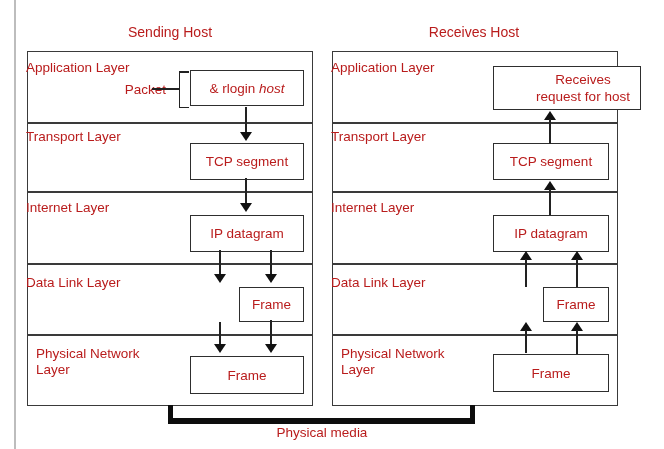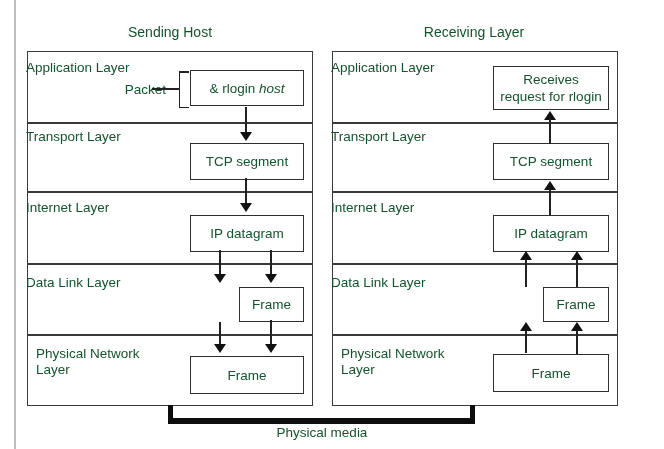--- a/index.html
+++ b/index.html
@@ -1,47 +1,47 @@
 <!DOCTYPE html>
 <html><head>
 <meta charset="utf-8">
 <style>
   html,body{margin:0;padding:0;background:#ffffff;}
   .canvas{
     position:relative;width:664px;height:449px;background:#ffffff;overflow:hidden;
-    font-family:"Liberation Sans","DejaVu Sans",sans-serif;color:#14532d;
+    font-family:"Liberation Sans","DejaVu Sans",sans-serif;color:#b91c1c;
   }
   .page-rule{position:absolute;left:14px;top:0;width:2px;height:449px;background:#bdbdbd;}
   .host-title{position:absolute;top:24px;width:160px;text-align:center;font-size:14px;}
   .host-box{position:absolute;top:51px;width:284px;height:353px;border:1.5px solid #3a3a3a;background:#fff;}
   .divider{position:absolute;height:1.5px;background:#3a3a3a;width:285px;}
   .layer-label{position:absolute;width:140px;text-align:left;font-size:13.5px;line-height:16px;}
   .dbox{
     position:absolute;border:1.4px solid #2e2e2e;background:#fff;
     display:flex;align-items:center;justify-content:center;
     font-size:13.5px;text-align:center;
   }
   .vline{position:absolute;width:1.5px;background:#222;}
   .hline{position:absolute;height:1.5px;background:#222;}
   .head-down{position:absolute;width:0;height:0;border-left:6px solid transparent;border-right:6px solid transparent;border-top:9px solid #111;}
   .head-up{position:absolute;width:0;height:0;border-left:6px solid transparent;border-right:6px solid transparent;border-bottom:9px solid #111;}
   .bracket-part{position:absolute;background:#0d0d0d;}
   .media-label{position:absolute;left:222px;top:425px;width:200px;text-align:center;font-size:13.5px;}
   .packet-label{position:absolute;left:76px;top:82px;width:90px;text-align:right;font-size:13.5px;}
-  .two-line{line-height:17px;}
+  .two-line{line-height:17px;padding-left:32px;}
 </style>
 </head>
 <body>
 
 <div class="canvas">
 
   <div class="page-rule"></div>
 
   <div class="host-title" style="left:90px">Sending Host</div>
-  <div class="host-title" style="left:394px">Receiving Layer</div>
+  <div class="host-title" style="left:394px">Receives Host</div>
 
   <div class="host-box" style="left:27px"></div>
   <div class="host-box" style="left:332px"></div>
 
   <div class="divider" style="left:27px;top:122px"></div>
   <div class="divider" style="left:27px;top:191px"></div>
   <div class="divider" style="left:27px;top:263px"></div>
   <div class="divider" style="left:27px;top:334px"></div>
 
   <div class="divider" style="left:332px;top:122px"></div>
@@ -71,21 +71,21 @@
     <span><span>&amp; rlogin</span> <i>host</i></span>
   </div>
   <div class="dbox" style="left:190px;top:143px;width:112px;height:35px">TCP segment</div>
   <div class="dbox" style="left:190px;top:215px;width:112px;height:35px">IP datagram</div>
   <div class="dbox" style="left:239px;top:287px;width:63px;height:33px">Frame</div>
   <div class="dbox" style="left:190px;top:356px;width:112px;height:36px">Frame</div>
 
   <div class="dbox two-line" style="left:493px;top:66px;width:114px;height:42px">
     <span>
       <span style="display:block">Receives</span>
-      <span style="display:block">request for rlogin</span>
+      <span style="display:block">request for host</span>
     </span>
   </div>
   <div class="dbox" style="left:493px;top:143px;width:114px;height:35px">TCP segment</div>
   <div class="dbox" style="left:493px;top:215px;width:114px;height:35px">IP datagram</div>
   <div class="dbox" style="left:543px;top:287px;width:64px;height:33px">Frame</div>
   <div class="dbox" style="left:493px;top:354px;width:114px;height:36px">Frame</div>
 
   <div class="vline" style="left:245.25px;top:107px;height:26px"></div>
   <div class="head-down" style="left:240px;top:132px"></div>
 

